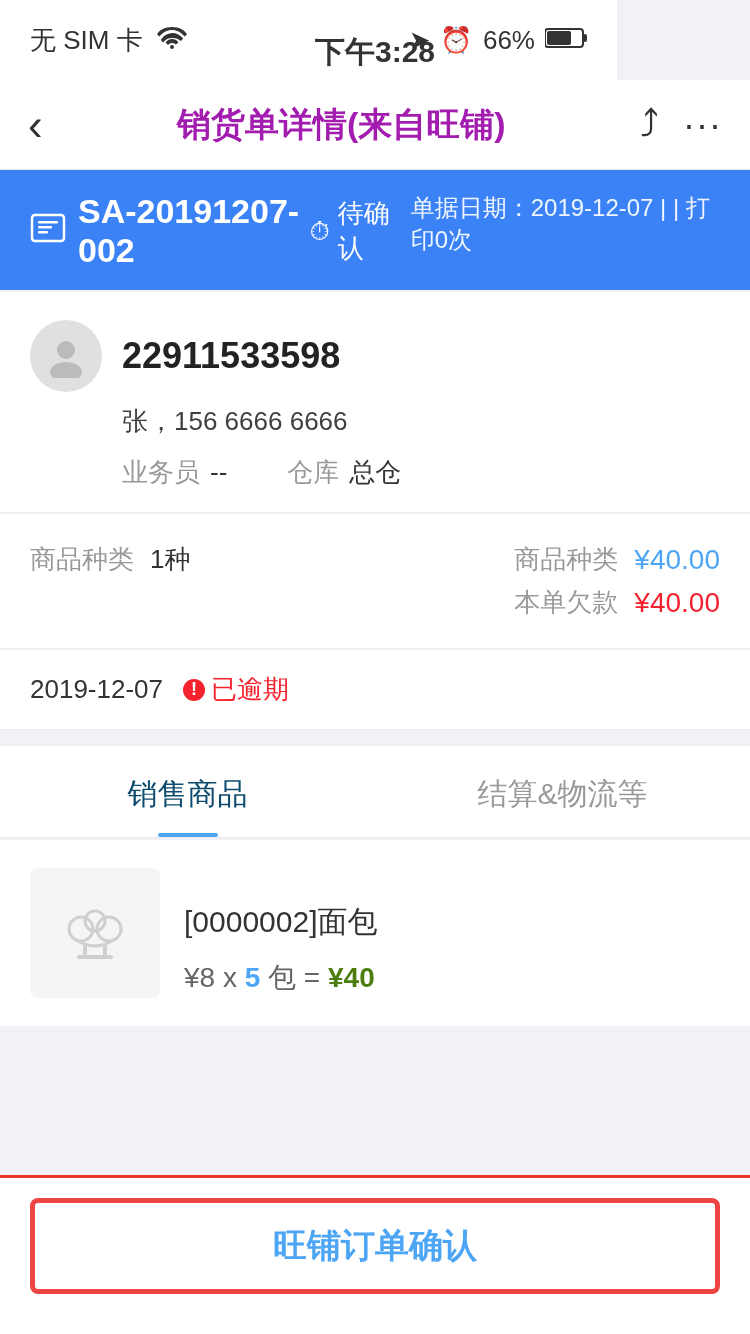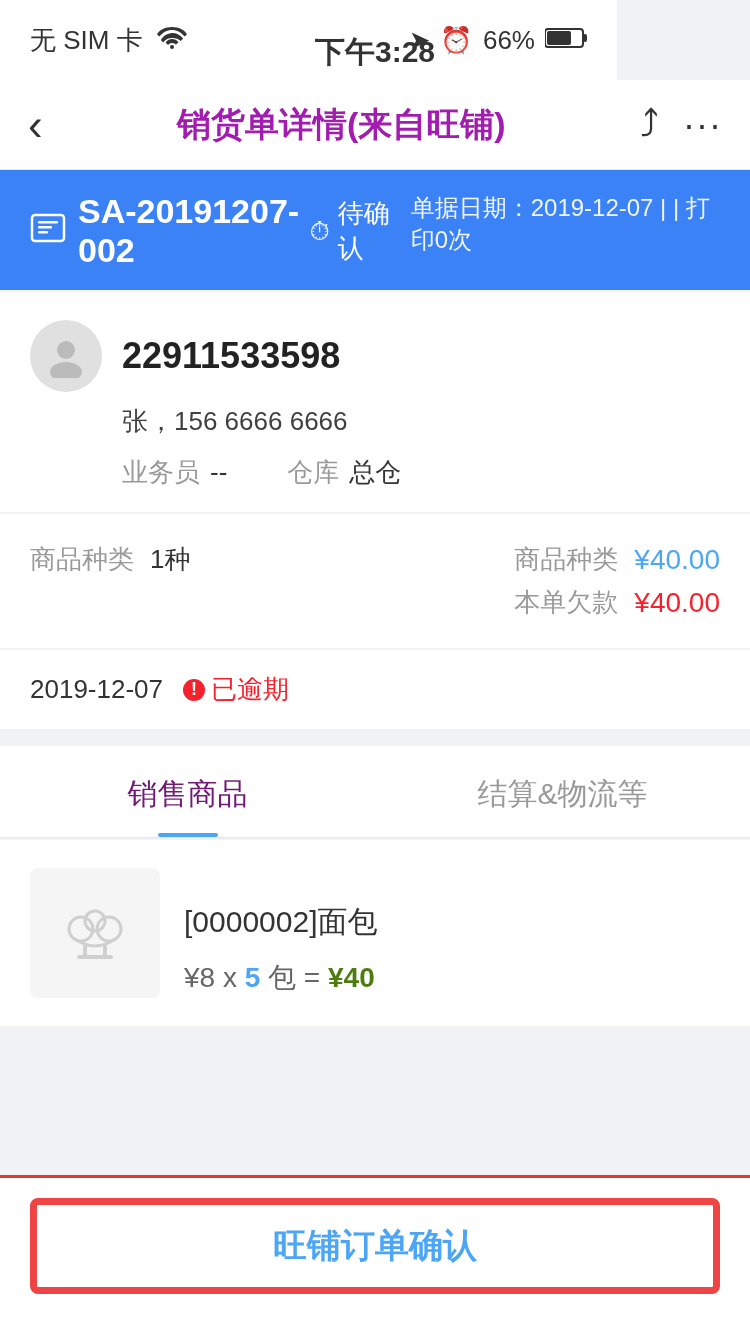--- a/index.html
+++ b/index.html
@@ -264,21 +264,21 @@
     .tab-item {
       flex: 1;
       text-align: center;
       padding: 28px 0 22px;
       font-size: 30px;
       color: #999;
       cursor: pointer;
       position: relative;
     }
     .tab-item.active {
-      color: #701a75;
+      color: #0c4a6e;
     }
     .tab-item.active::after {
       content: '';
       position: absolute;
       bottom: 0;
       left: 50%;
       transform: translateX(-50%);
       width: 60px;
       height: 4px;
       background: #4da6f5;
@@ -347,21 +347,21 @@
       bottom: 0;
       left: 0;
       width: 750px;
       background: #fff;
       padding: 20px 30px 40px;
       border-top: 3px solid #e8392a;
     }
     .confirm-btn {
       width: 100%;
       height: 96px;
-      border: 7px solid #ef4444;
+      border: 5px solid #ef4444;
       background: #fff;
       border-radius: 8px;
       font-size: 34px;
       font-weight: 600;
       color: #4da6f5;
       cursor: pointer;
       display: flex;
       align-items: center;
       justify-content: center;
     }

